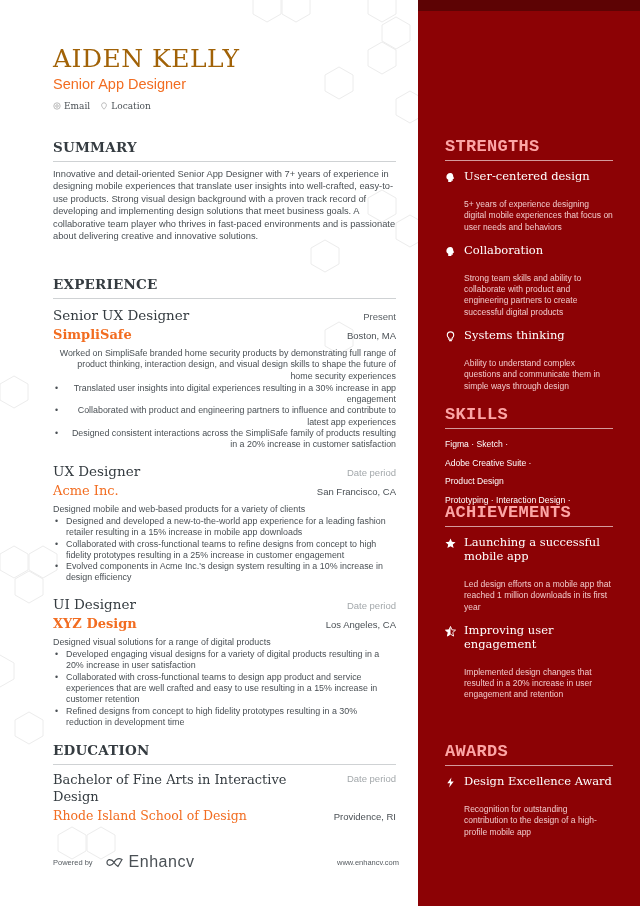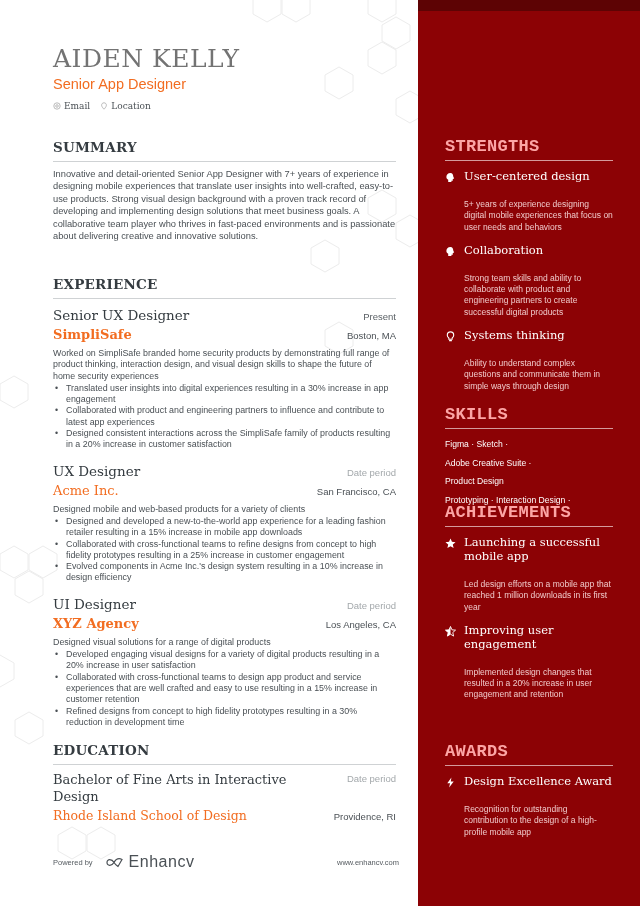--- a/index.html
+++ b/index.html
@@ -3,21 +3,21 @@
   <meta charset="utf-8">
   <style>
     * { box-sizing: border-box; margin: 0; padding: 0; }
     html, body { width: 640px; height: 906px; overflow: hidden; background: #ffffff; }
     body { position: relative; font-family: "Liberation Sans", sans-serif; color: #444b50; }
 
     .page { position: absolute; left: 0; top: 0; width: 640px; height: 906px; }
     .hex-bg { position: absolute; left: 0; top: 0; width: 418px; height: 906px; pointer-events: none; }
 
     .main { position: absolute; left: 53px; top: 44px; width: 343px; }
-    .name { font-family: "DejaVu Serif", serif; font-size: 25px; letter-spacing: 0.5px; color: #737373; line-height: 30px; font-weight: normal; }
+    .name { font-family: "DejaVu Serif", serif; font-size: 25px; letter-spacing: 0.5px; color: #a16207; line-height: 30px; font-weight: normal; }
     .title { font-size: 14.5px; color: #f26d21; margin-top: 1px; line-height: 18px; }
     .contacts { display: flex; gap: 10px; margin-top: 8px; font-family: "DejaVu Serif", serif; font-size: 9px; color: #4a5055; align-items: center; }
     .contact { display: flex; align-items: center; gap: 3px; }
     .contact svg { width: 8px; height: 8px; }
 
     .section-title { font-family: "DejaVu Serif", serif; font-size: 13.5px; color: #353c41; letter-spacing: 0.2px; padding-bottom: 5px; border-bottom: 1.5px solid #cfd2d4; line-height: 18px; }
     .summary-sec { position: absolute; left: 53px; top: 138px; width: 343px; }
     .summary-text { font-size: 9.3px; line-height: 12.4px; color: #4a5055; margin-top: 6px; }
 
     .exp-sec { position: absolute; left: 53px; top: 275px; width: 343px; }
@@ -106,21 +106,21 @@
   </div>
 
   <section class="summary-sec">
     <h2 class="section-title">SUMMARY</h2>
     <p class="summary-text">Innovative and detail-oriented Senior App Designer with 7+ years of experience in designing mobile experiences that translate user insights into well-crafted, easy-to-use products. Strong visual design background with a proven track record of developing and implementing design solutions that meet business goals. A collaborative team player who thrives in fast-paced environments and is passionate about delivering creative and innovative solutions.</p>
   </section>
 
   <section class="exp-sec">
     <h2 class="section-title">EXPERIENCE</h2>
 
-    <div class="job" style="margin-top:7px;">
+    <div class="job" style="margin-top:7px;text-align:right;">
       <div class="job-head">
         <div class="job-role">Senior UX Designer</div>
         <div class="job-date">Present</div>
       </div>
       <div class="job-sub">
         <div class="job-company">SimpliSafe</div>
         <div class="job-loc">Boston, MA</div>
       </div>
       <p class="job-desc">Worked on SimpliSafe branded home security products by demonstrating full range of product thinking, interaction design, and visual design skills to shape the future of home security experiences</p>
       <ul class="bullets">
@@ -146,21 +146,21 @@
         <li>Evolved components in Acme Inc.'s design system resulting in a 10% increase in design efficiency</li>
       </ul>
     </div>
 
     <div class="job" style="margin-top:11px;">
       <div class="job-head">
         <div class="job-role">UI Designer</div>
         <div class="job-date muted">Date period</div>
       </div>
       <div class="job-sub">
-        <div class="job-company">XYZ Agency</div>
+        <div class="job-company">XYZ Design</div>
         <div class="job-loc">Los Angeles, CA</div>
       </div>
       <p class="job-desc">Designed visual solutions for a range of digital products</p>
       <ul class="bullets">
         <li>Developed engaging visual designs for a variety of digital products resulting in a 20% increase in user satisfaction</li>
         <li>Collaborated with cross-functional teams to design app product and service experiences that are well crafted and easy to use resulting in a 15% increase in customer retention</li>
         <li>Refined designs from concept to high fidelity prototypes resulting in a 30% reduction in development time</li>
       </ul>
     </div>
   </section>

